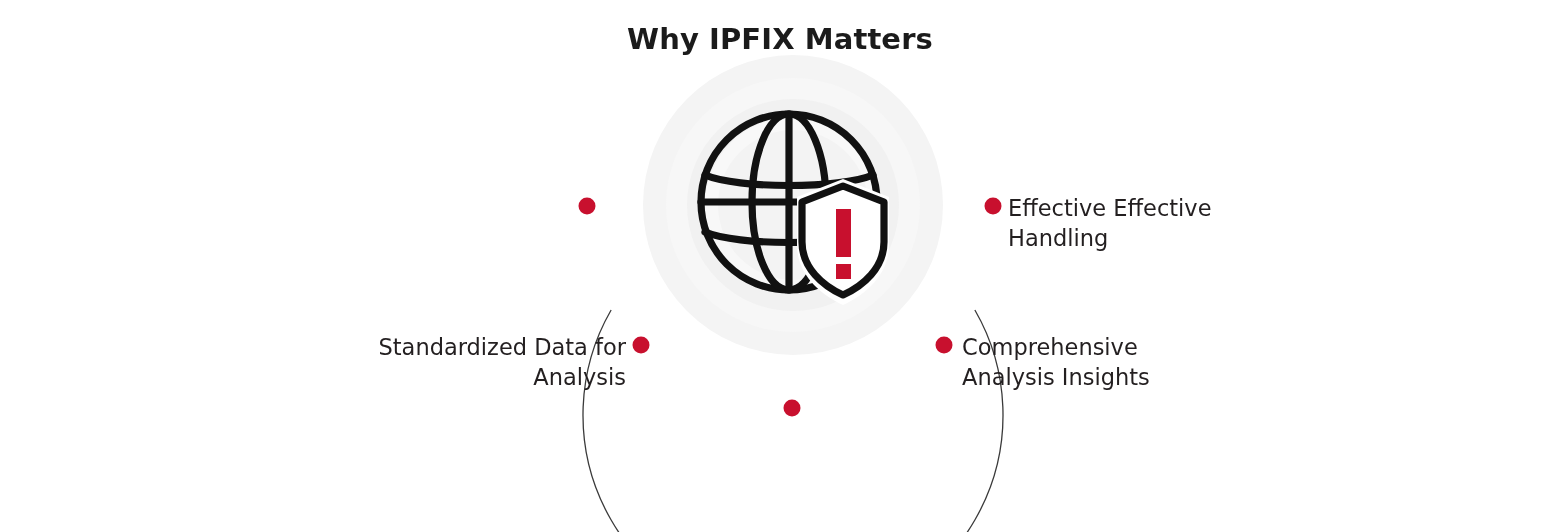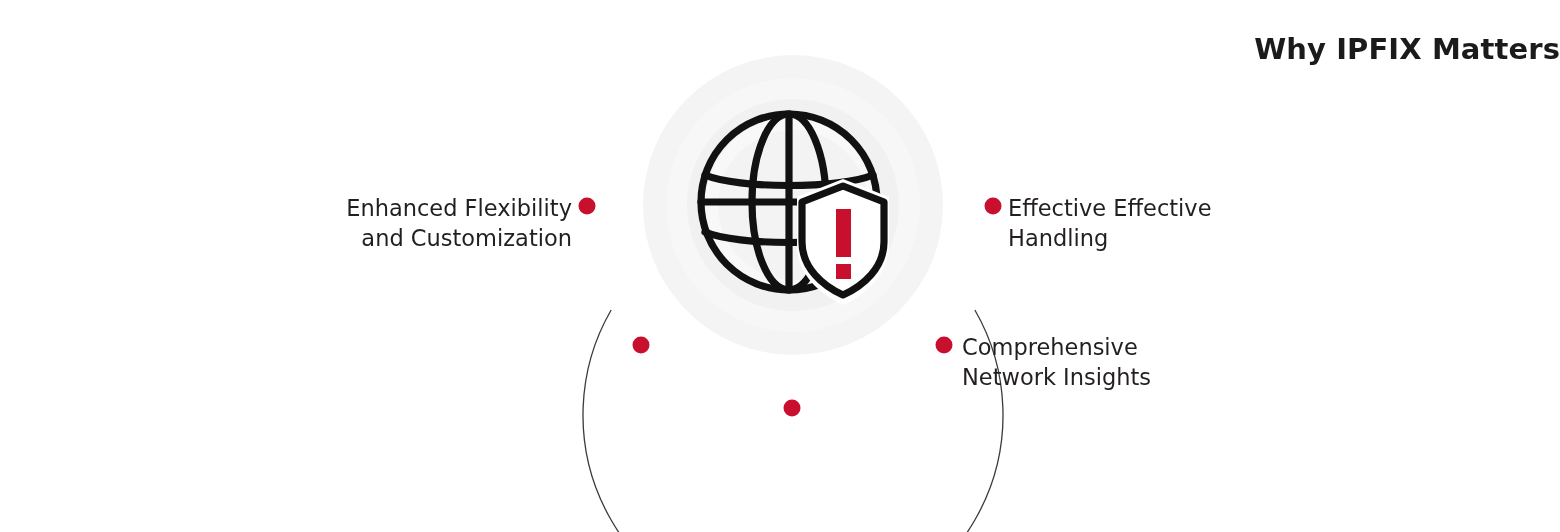--- a/index.html
+++ b/index.html
@@ -16,23 +16,23 @@
     width: 1560px;
     height: 532px;
     background: #ffffff;
     overflow: hidden;
   }
 
   
   .title {
     position: absolute;
     left: 0;
-    top: 32px;
+    top: 22px;
     width: 1560px;
-    text-align: right;
+    text-align: center;
     font-size: 29px;
     font-weight: bold;
     color: #1b1b1b;
     letter-spacing: 0.1px;
     line-height: 1.2;
   }
 
   
   .glow-wrap {
     position: absolute;
@@ -156,24 +156,24 @@
              C128 190, 104 170, 104 140 Z" fill="#ffffff" stroke="none"></path>
 
     <path d="M109 97 L150 81 L191 97 L191 137 C191 163, 170 181, 150 190
              C130 181, 109 163, 109 137 Z" fill="#ffffff" stroke="#111111" stroke-width="7.2" stroke-linejoin="round"></path>
 
     <rect x="143" y="104" width="15" height="48" fill="#C8102E"></rect>
 
     <rect x="143" y="159" width="15" height="15" fill="#C8102E"></rect>
   </svg>
 
-  <div class="label label-left lbl-flexibility">Enhanced Flexibility
-and Customization</div>
 
+  <div class="label label-left lbl-standardized">Standardized Data for
+Analysis</div>
 
 
   <div class="label label-right lbl-comprehensive">Comprehensive
-Network Insights</div>
+Analysis Insights</div>
 
   <div class="label label-right lbl-incident">Effective Effective
 Handling</div>
 
 </div>
 
 </body></html>

